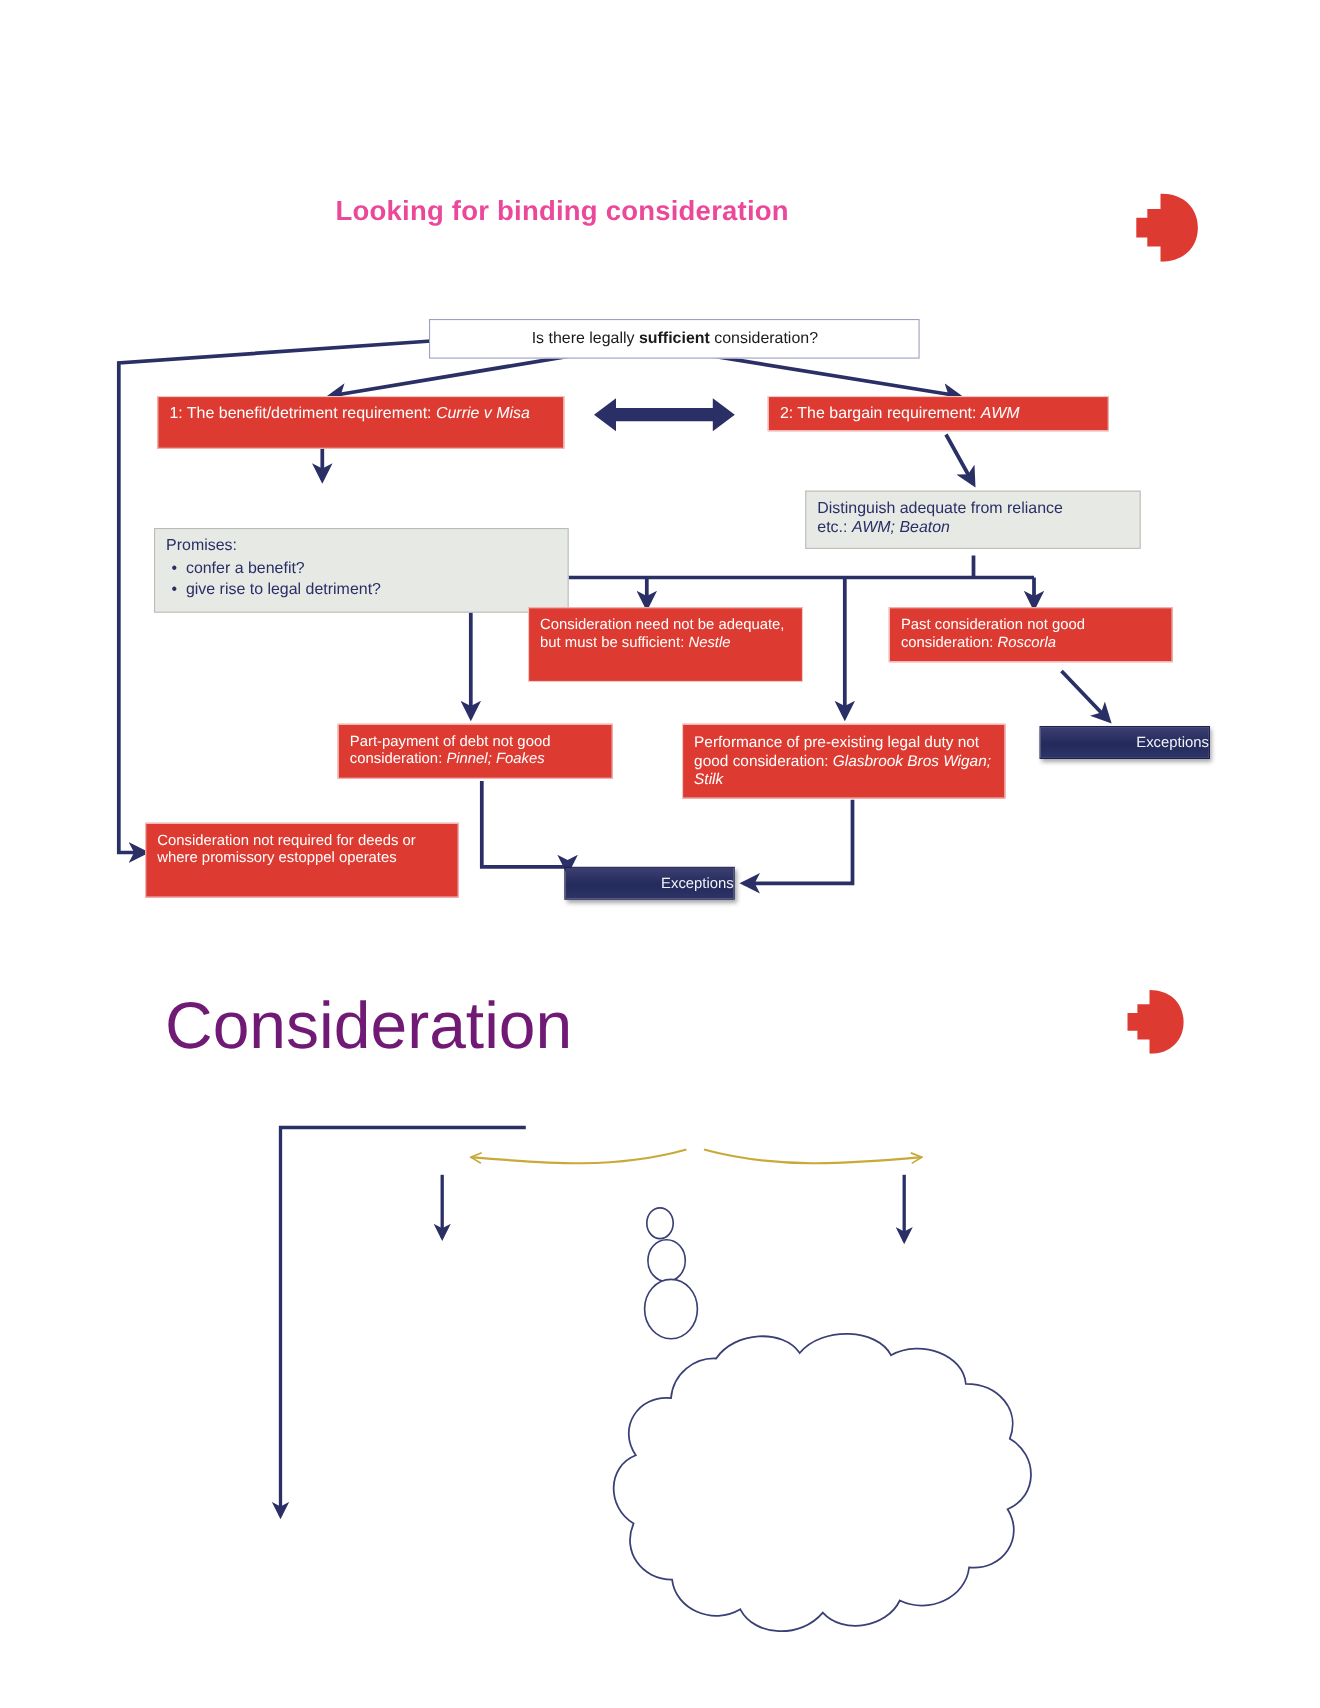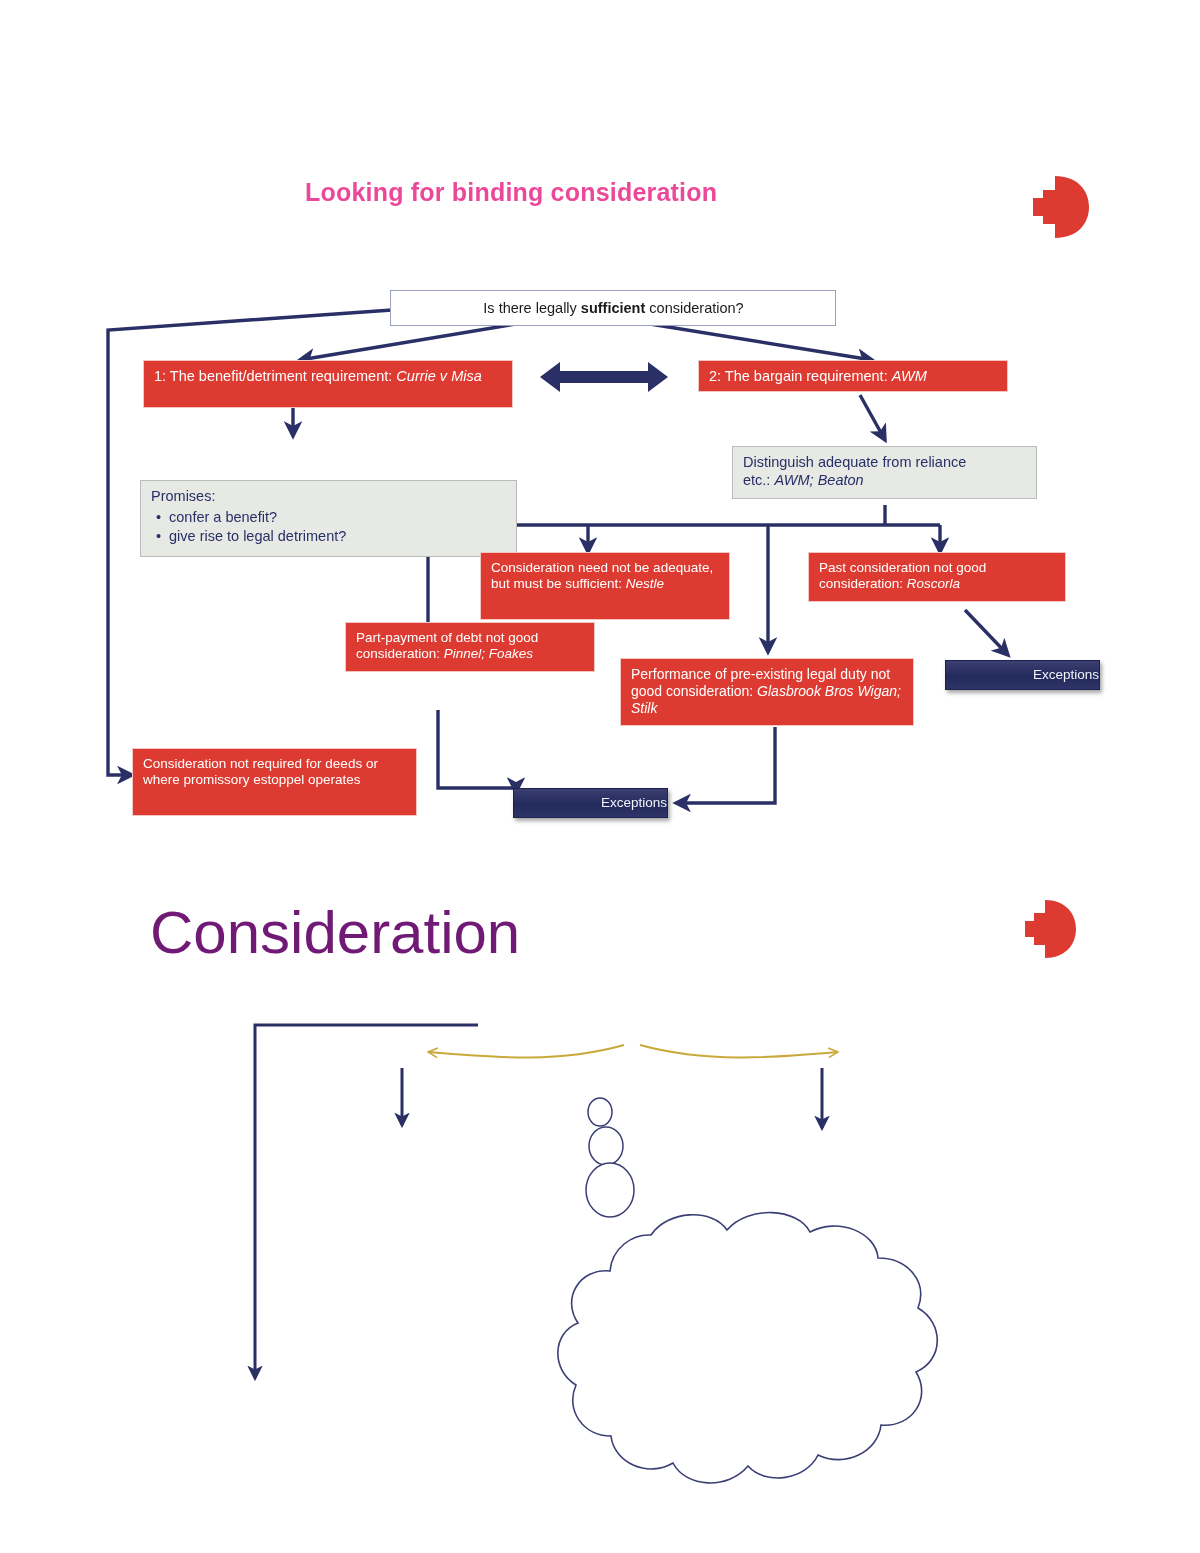--- a/index.html
+++ b/index.html
@@ -117,21 +117,21 @@
 
 
   <div class="box box-red pad" style="left:480px;top:552px;width:250px;height:68px;font-size:13.5px;">
     <span>Consideration need not be adequate, but must be sufficient: </span><span class="ital">Nestle</span>
   </div>
 
   <div class="box box-red pad" style="left:808px;top:552px;width:258px;height:50px;font-size:13.5px;">
     <span>Past consideration not good consideration: </span><span class="ital">Roscorla</span>
   </div>
 
-  <div class="box box-red pad" style="left:307px;top:622px;width:250px;height:50px;font-size:13.5px;margin-left:38px;">
+  <div class="box box-red pad" style="left:307px;top:658px;width:250px;height:50px;font-size:13.5px;">
     <span>Part-payment of debt not good consideration: </span><span class="ital">Pinnel; Foakes</span>
   </div>
 
   <div class="box box-red pad" style="left:620px;top:658px;width:294px;height:68px;font-size:14px;">
     <span>Performance of pre-existing legal duty not good consideration: </span><span class="ital">Glasbrook Bros Wigan; Stilk</span>
   </div>
 
   <div class="box box-red pad" style="left:132px;top:748px;width:285px;height:68px;font-size:13.5px;">
     <span>Consideration not required for deeds or where promissory estoppel operates</span>
   </div>

